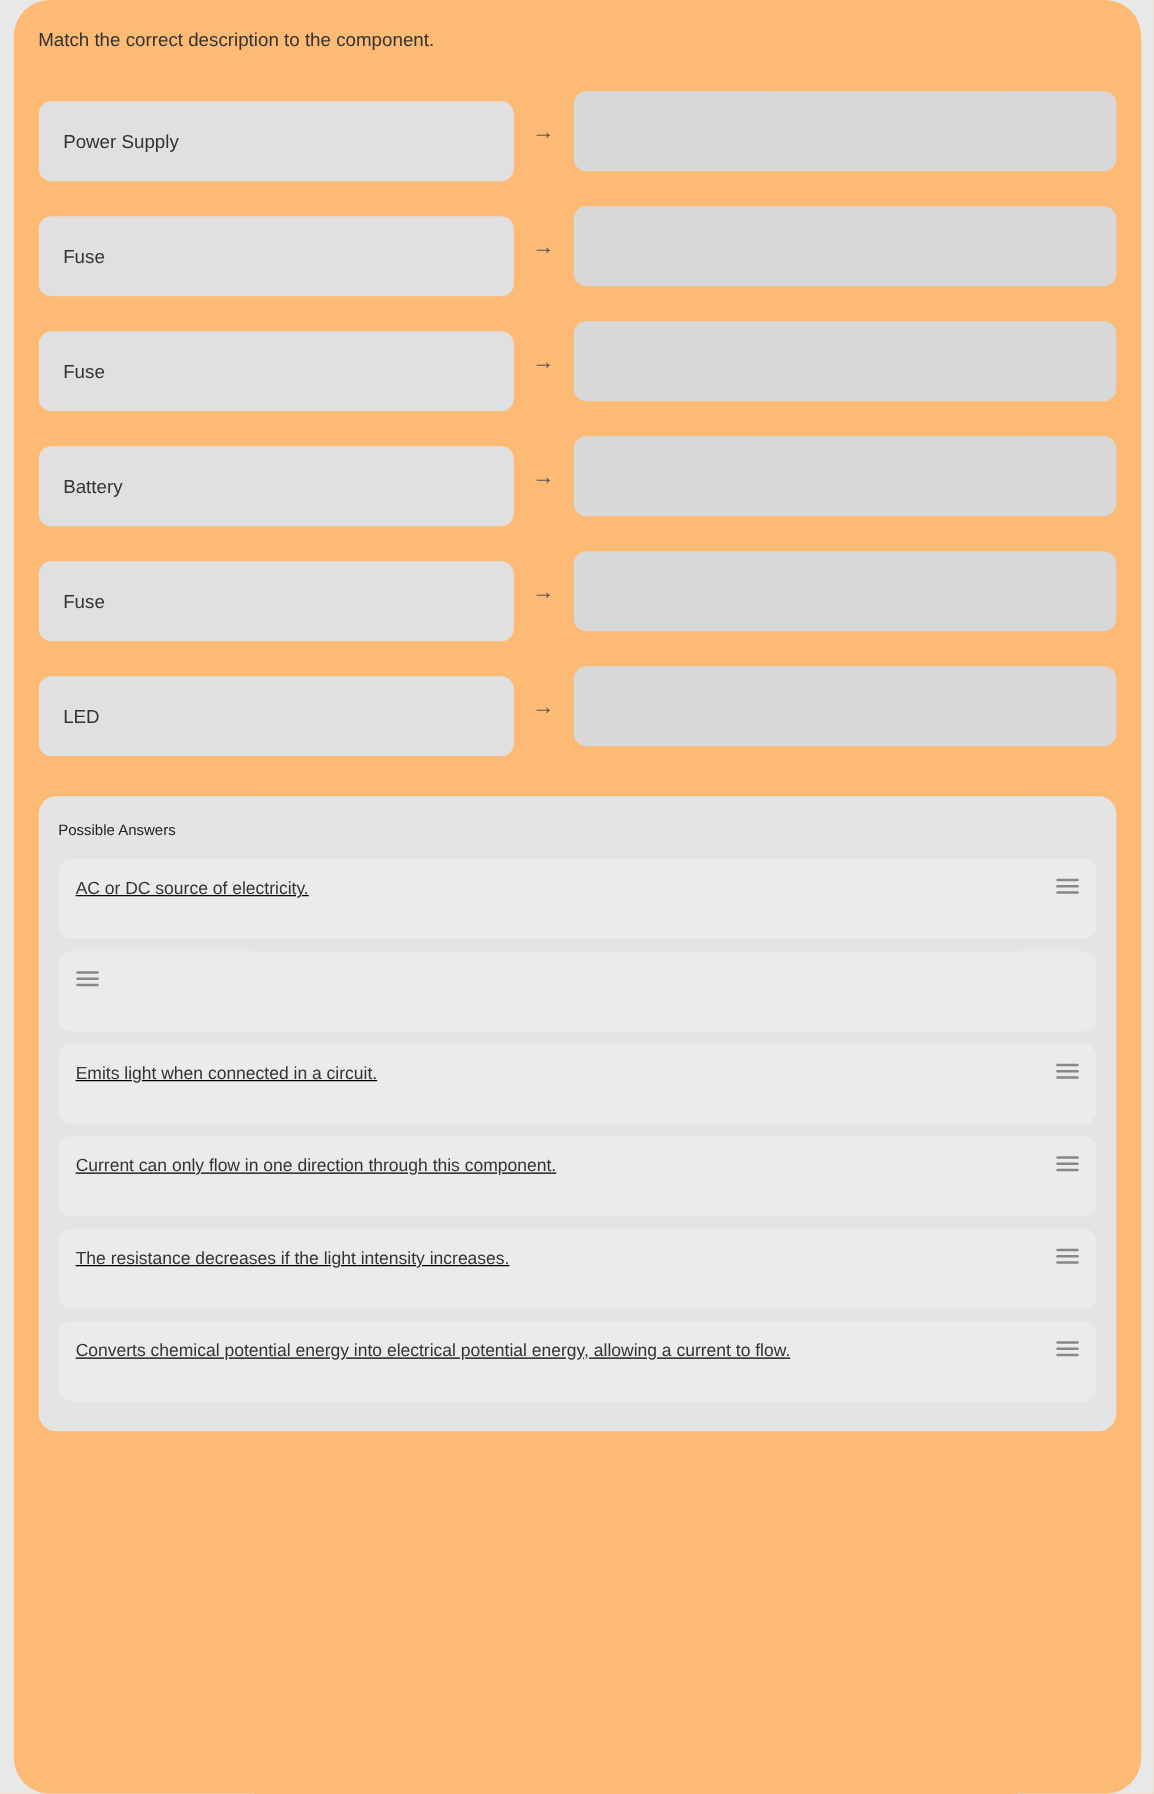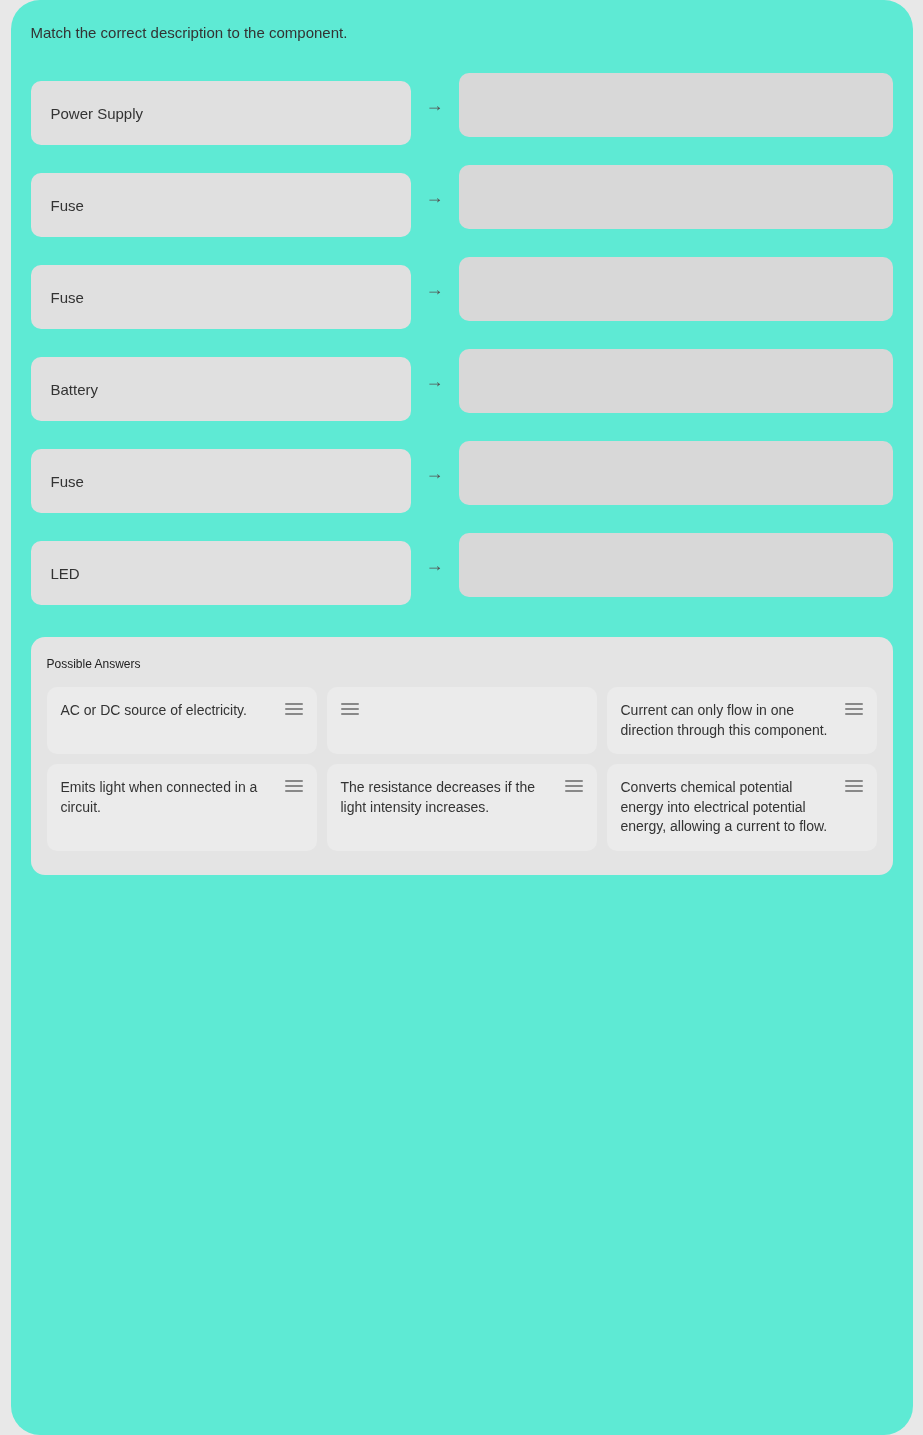--- a/index.html
+++ b/index.html
@@ -6,21 +6,21 @@
     body {
       font-family: Arial, sans-serif;
       background: #e8e8e8;
       min-height: 1435px;
       display: flex;
       justify-content: center;
       padding: 0;
     }
     .page {
       width: 902px;
-      background: #5eead4;
+      background: #fdba74;
       padding: 24px 20px 40px 20px;
       border-radius: 29px;
     }
     .instruction {
       font-size: 15px;
       color: #333;
       margin-bottom: 24px;
     }
     .match-section {
       display: flex;
@@ -67,22 +67,23 @@
       padding: 20px 16px 24px 16px;
     }
     .possible-answers-title {
       font-size: 12px;
       font-weight: normal;
       color: #222;
       margin-bottom: 16px;
     }
     .answers-grid {
       display: grid;
-      grid-template-columns: 1fr 1fr 1fr;
+      grid-template-columns: 1fr;
       gap: 10px;
+      text-decoration: underline;
     }
     .answer-card {
       background: #ebebeb;
       border-radius: 10px;
       padding: 14px 14px;
       display: flex;
       align-items: flex-start;
       gap: 10px;
       min-height: 64px;
     }
@@ -170,30 +171,30 @@
 
       <div class="answer-card">
         <div class="drag-handle">
           <span></span>
             <span></span>
             <span></span>
         </div>
       </div>
 
       <div class="answer-card">
+        <span class="answer-text">Emits light when connected in a circuit.</span>
+        <div class="drag-handle">
+          <span></span>
+            <span></span>
+            <span></span>
+        </div>
+      </div>
+
+      <div class="answer-card">
         <span class="answer-text">Current can only flow in one direction through this component.</span>
-        <div class="drag-handle">
-          <span></span>
-            <span></span>
-            <span></span>
-        </div>
-      </div>
-
-      <div class="answer-card">
-        <span class="answer-text">Emits light when connected in a circuit.</span>
         <div class="drag-handle">
           <span></span>
             <span></span>
             <span></span>
         </div>
       </div>
 
       <div class="answer-card">
         <span class="answer-text">The resistance decreases if the light intensity increases.</span>
         <div class="drag-handle">

